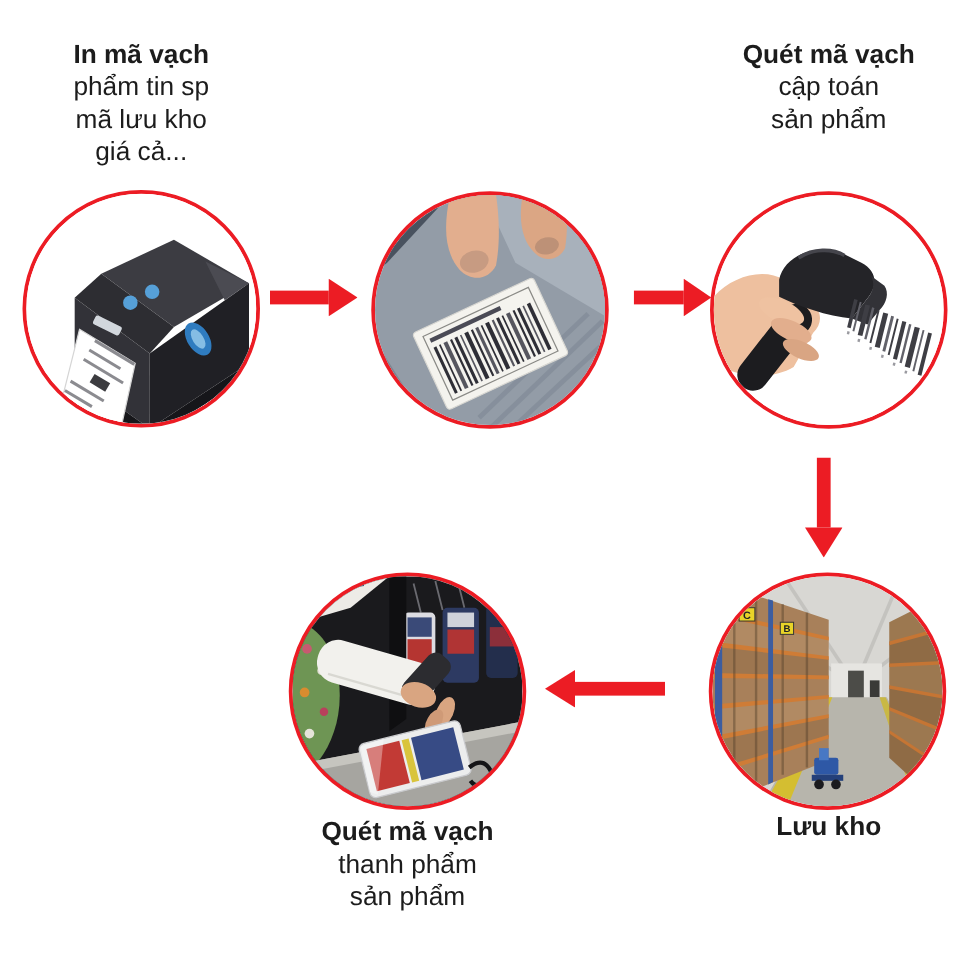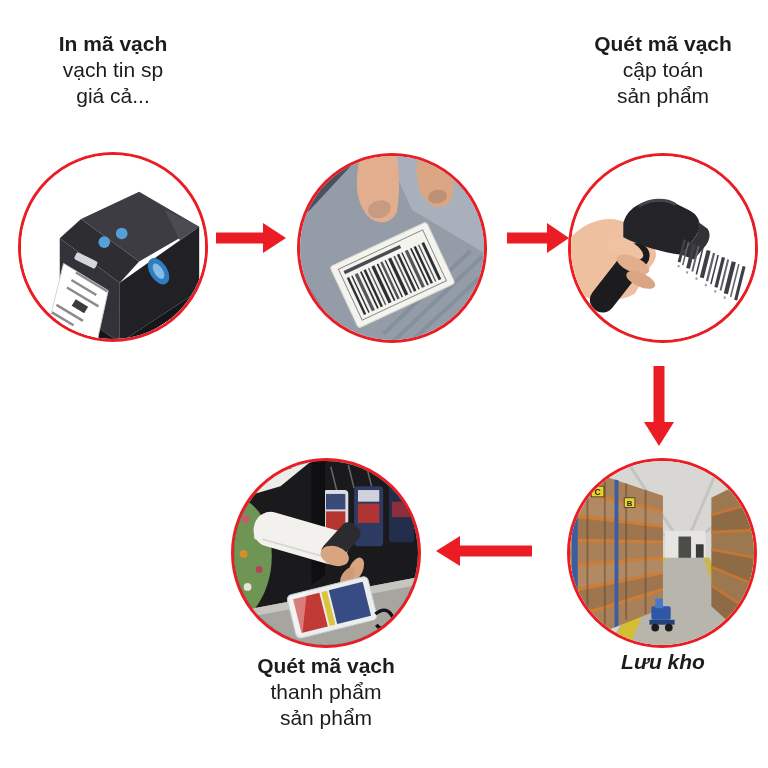--- a/index.html
+++ b/index.html
@@ -22,21 +22,21 @@
     position: absolute;
     text-align: center;
     font-size: 21px;
     line-height: 26px;
     color: var(--text);
   }
   .caption .title { font-weight: bold; }
   .cap1 { left: 10px;  top: 31px;  width: 206px; }
   .cap2 { left: 285px; top: 31px;  width: 210px; }
   .cap3 { left: 560px; top: 31px;  width: 206px; }
-  .cap4 { left: 560px; top: 649px; width: 206px; font-style: italic; }
+  .cap4 { left: 560px; top: 649px; width: 206px; }
   .cap5 { left: 223px; top: 653px; width: 206px; }
   .circle {
     position: absolute;
     width: 190px; height: 190px;
     border-radius: 50%;
     border: 3px solid var(--ring);
     overflow: hidden;
     background: #fff;
   }
   .circle svg { display: block; width: 100%; height: 100%; }
@@ -51,21 +51,22 @@
   .a3 { left: 644px; top: 366px; }
   .a4 { left: 436px; top: 536px; }
 </style>
 </head>
 <body>
 
 <div class="canvas">
 
   <div class="caption cap1">
     <div class="title">In mã vạch</div>
-    <div>vạch tin sp</div>
+    <div>phẩm tin sp</div>
+    <div>mã lưu kho</div>
     <div>giá cả...</div>
   </div>
 
 
   <div class="caption cap3">
     <div class="title">Quét mã vạch</div>
     <div>cập toán</div>
     <div>sản phẩm</div>
   </div>
 

